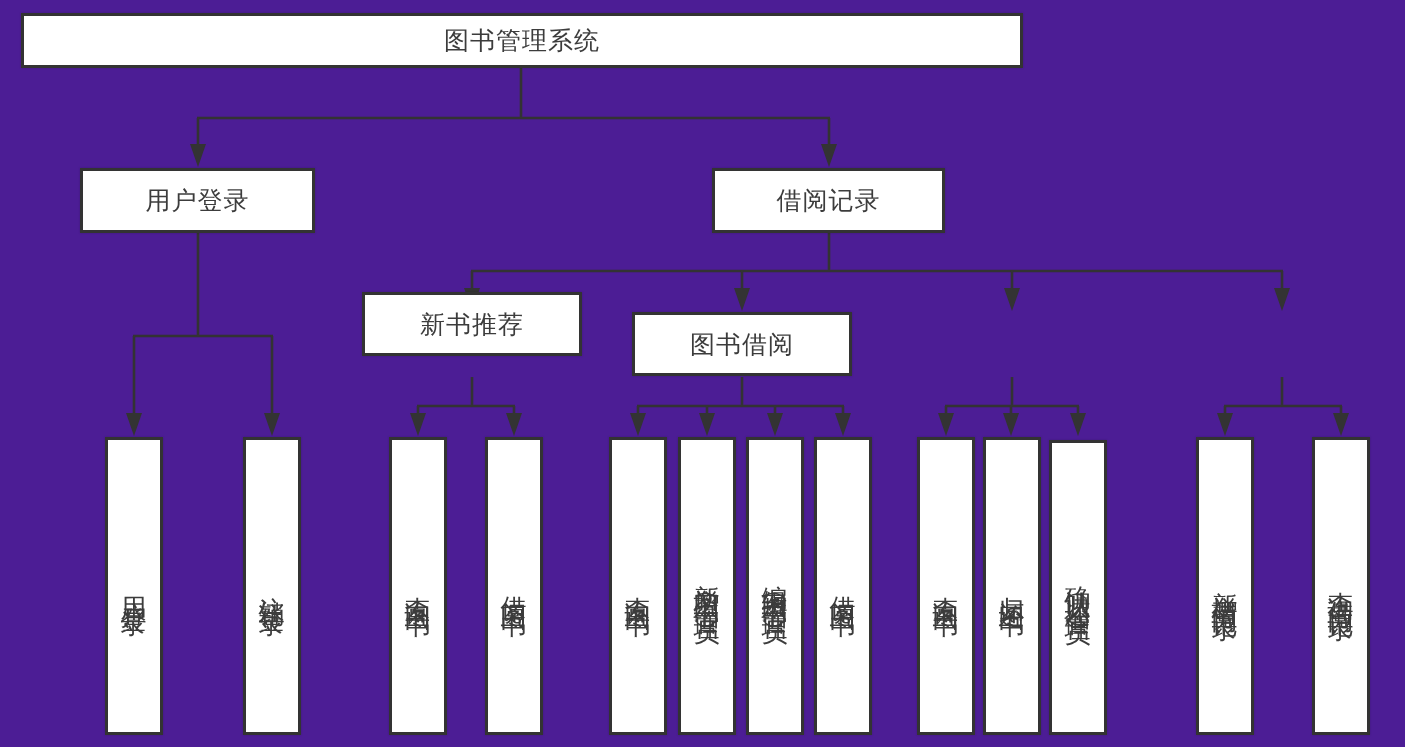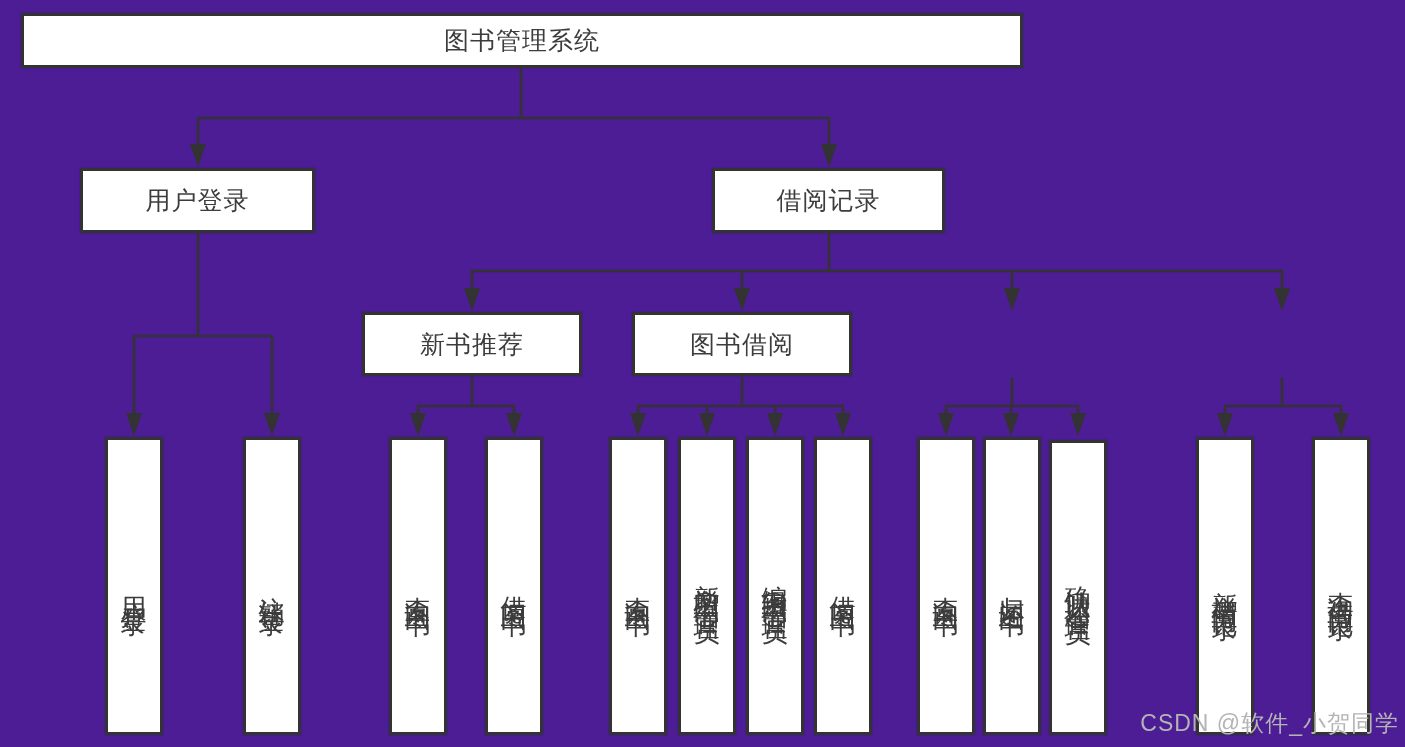--- a/index.html
+++ b/index.html
@@ -100,36 +100,35 @@
       <polygon points="1217,413 1233,413 1225,436"></polygon>
       <polygon points="1333,413 1349,413 1341,436"></polygon>
     </g>
   </svg>
 
   <div class="node node-h" style="left:21px; top:13px; width:1002px; height:55px;">图书管理系统</div>
 
   <div class="node node-h" style="left:80px; top:168px; width:235px; height:65px;">用户登录</div>
   <div class="node node-h" style="left:712px; top:168px; width:233px; height:65px;">借阅记录</div>
 
-  <div class="node node-h" style="left:362px; top:312px; width:220px; height:64px;">新书推荐</div>
+  <div class="node node-h" style="left:362px; top:292px; width:220px; height:64px;">新书推荐</div>
   <div class="node node-h" style="left:632px; top:312px; width:220px; height:64px;text-align:right;">图书借阅</div>
 
   <div class="node node-v" style="left:105px; top:437px; width:58px; height:298px;">用户登录</div>
   <div class="node node-v" style="left:243px; top:437px; width:58px; height:298px;">注销登录</div>
 
   <div class="node node-v" style="left:389px; top:437px; width:58px; height:298px;">查询图书</div>
   <div class="node node-v" style="left:485px; top:437px; width:58px; height:298px;">借阅图书</div>
 
   <div class="node node-v" style="left:609px; top:437px; width:58px; height:298px;">查询图书</div>
   <div class="node node-v" style="left:678px; top:437px; width:58px; height:298px;">新增图书（管理员）</div>
   <div class="node node-v" style="left:746px; top:437px; width:58px; height:298px;">编辑图书（管理员）</div>
   <div class="node node-v" style="left:814px; top:437px; width:58px; height:298px;">借阅图书</div>
 
   <div class="node node-v" style="left:917px; top:437px; width:58px; height:298px;">查询图书</div>
   <div class="node node-v" style="left:983px; top:437px; width:58px; height:298px;">归还图书</div>
   <div class="node node-v" style="left:1049px; top:440px; width:58px; height:295px;">确认归还（管理员）</div>
 
   <div class="node node-v" style="left:1196px; top:437px; width:58px; height:298px;">新增借阅记录</div>
   <div class="node node-v" style="left:1312px; top:437px; width:58px; height:298px;">查询借阅记录</div>
 
-  <div class="watermark">CSDN @软件_小贺同学</div>
 
 </div>
 
 </body></html>

